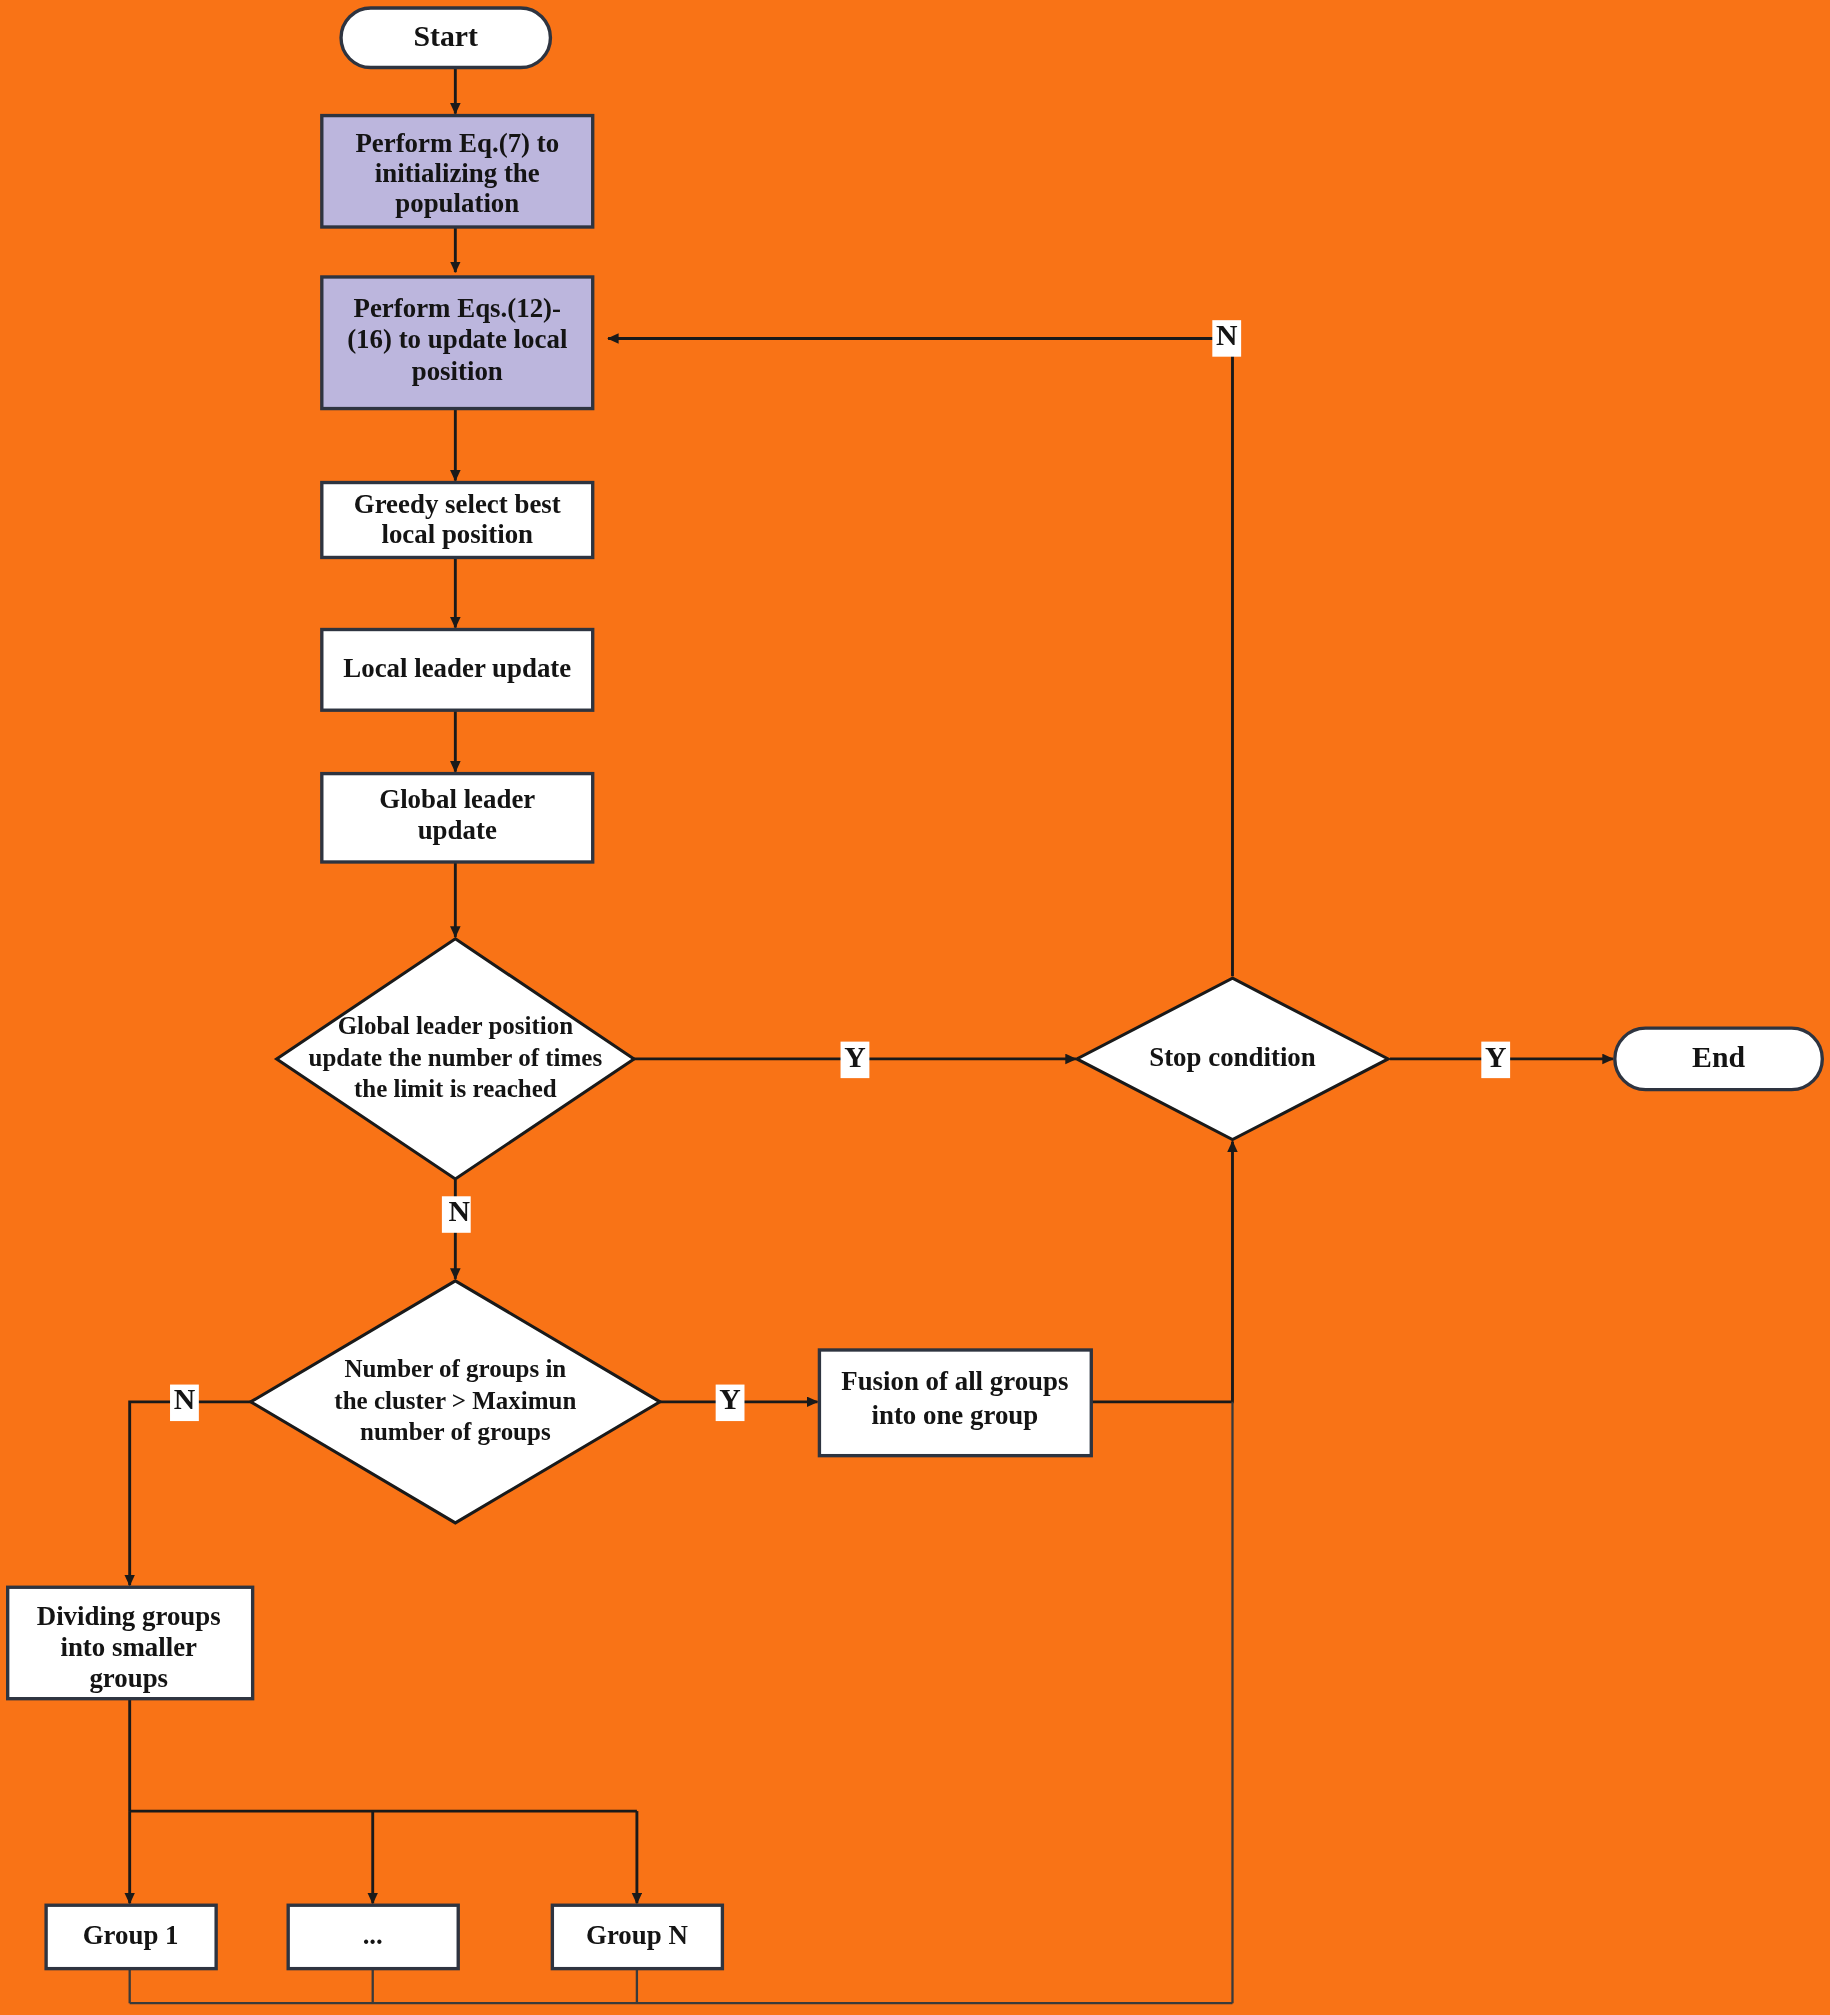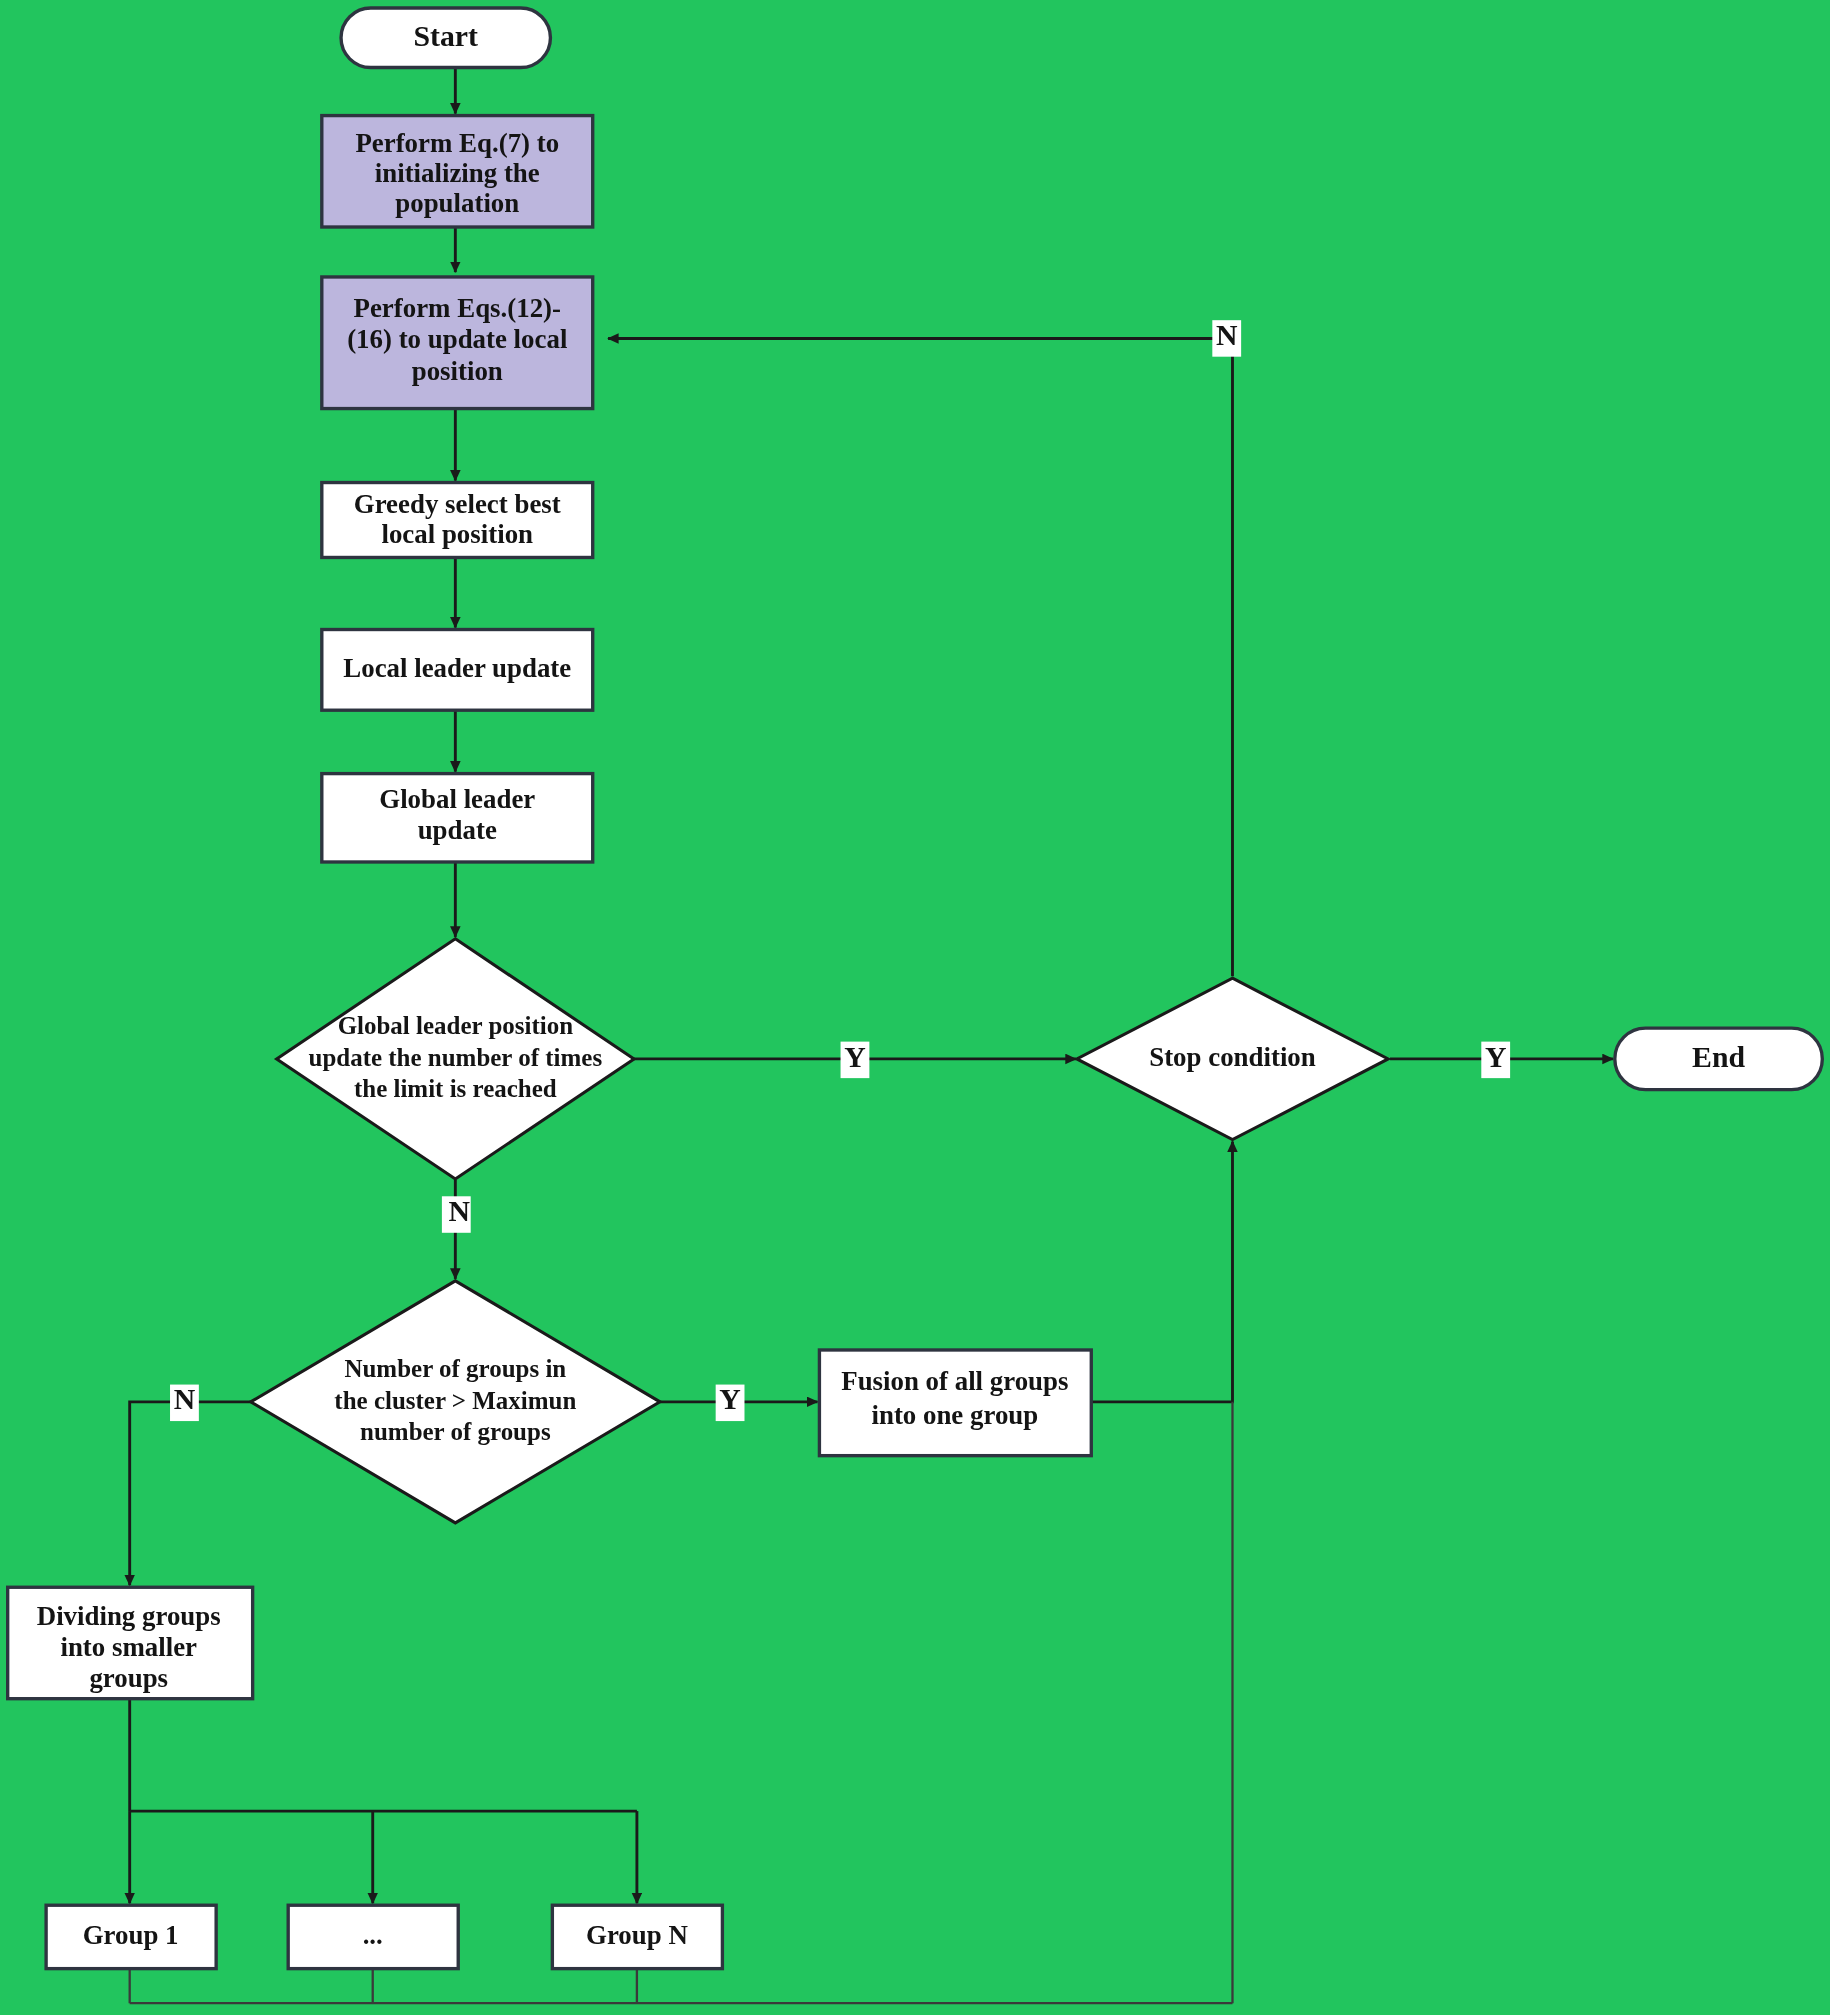--- a/index.html
+++ b/index.html
@@ -10,21 +10,21 @@
   body {
     width: 1830px;
     height: 2016px;
     font-family: "Liberation Serif", "DejaVu Serif", serif;
     overflow: hidden;
   }
   #flow-root {
     position: relative;
     width: 1830px;
     height: 2016px;
-    background: #22c55e;
+    background: #f97316;
   }
   svg#flow-svg {
     position: absolute;
     top: 0;
     left: 0;
     width: 1830px;
     height: 2016px;
   }
   .node-text {
     font-family: "Liberation Serif", "DejaVu Serif", serif;

